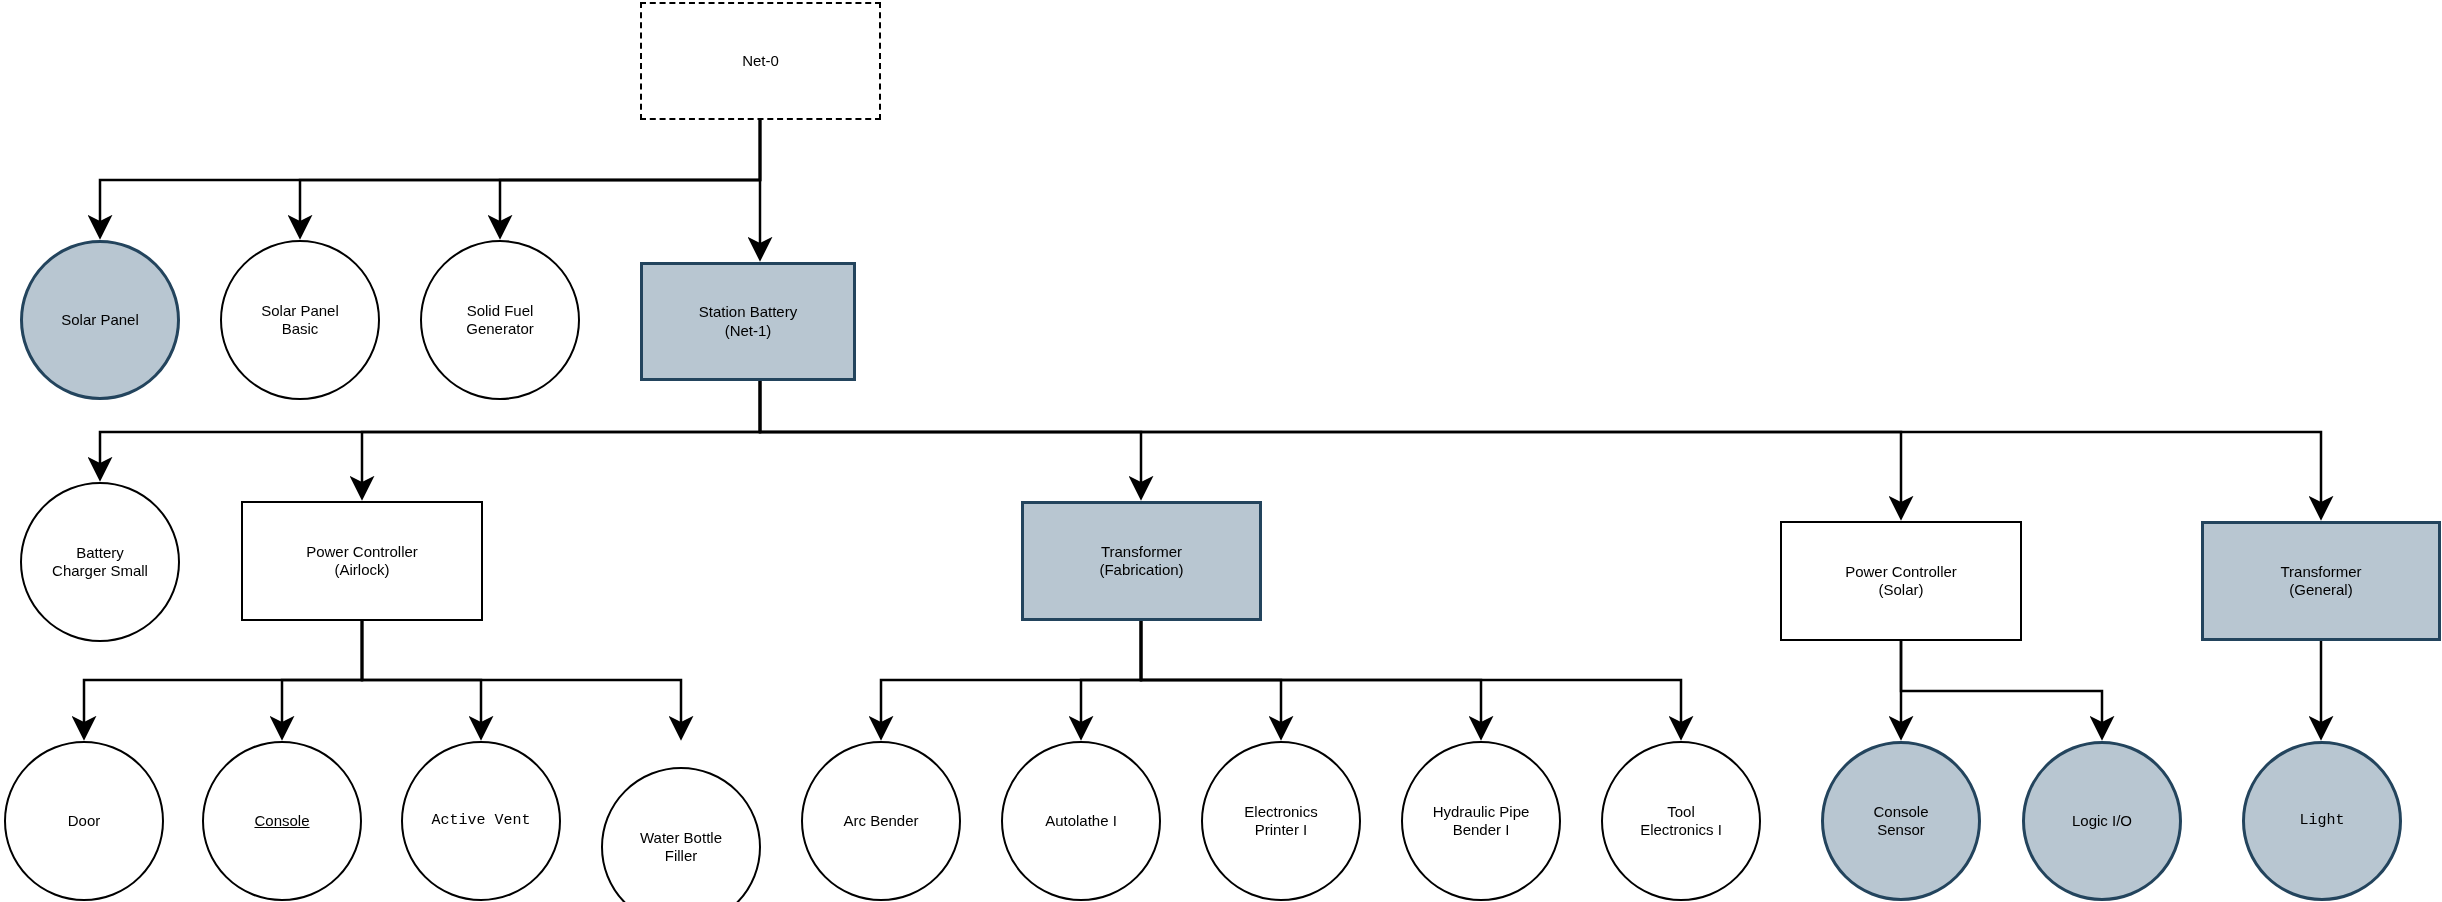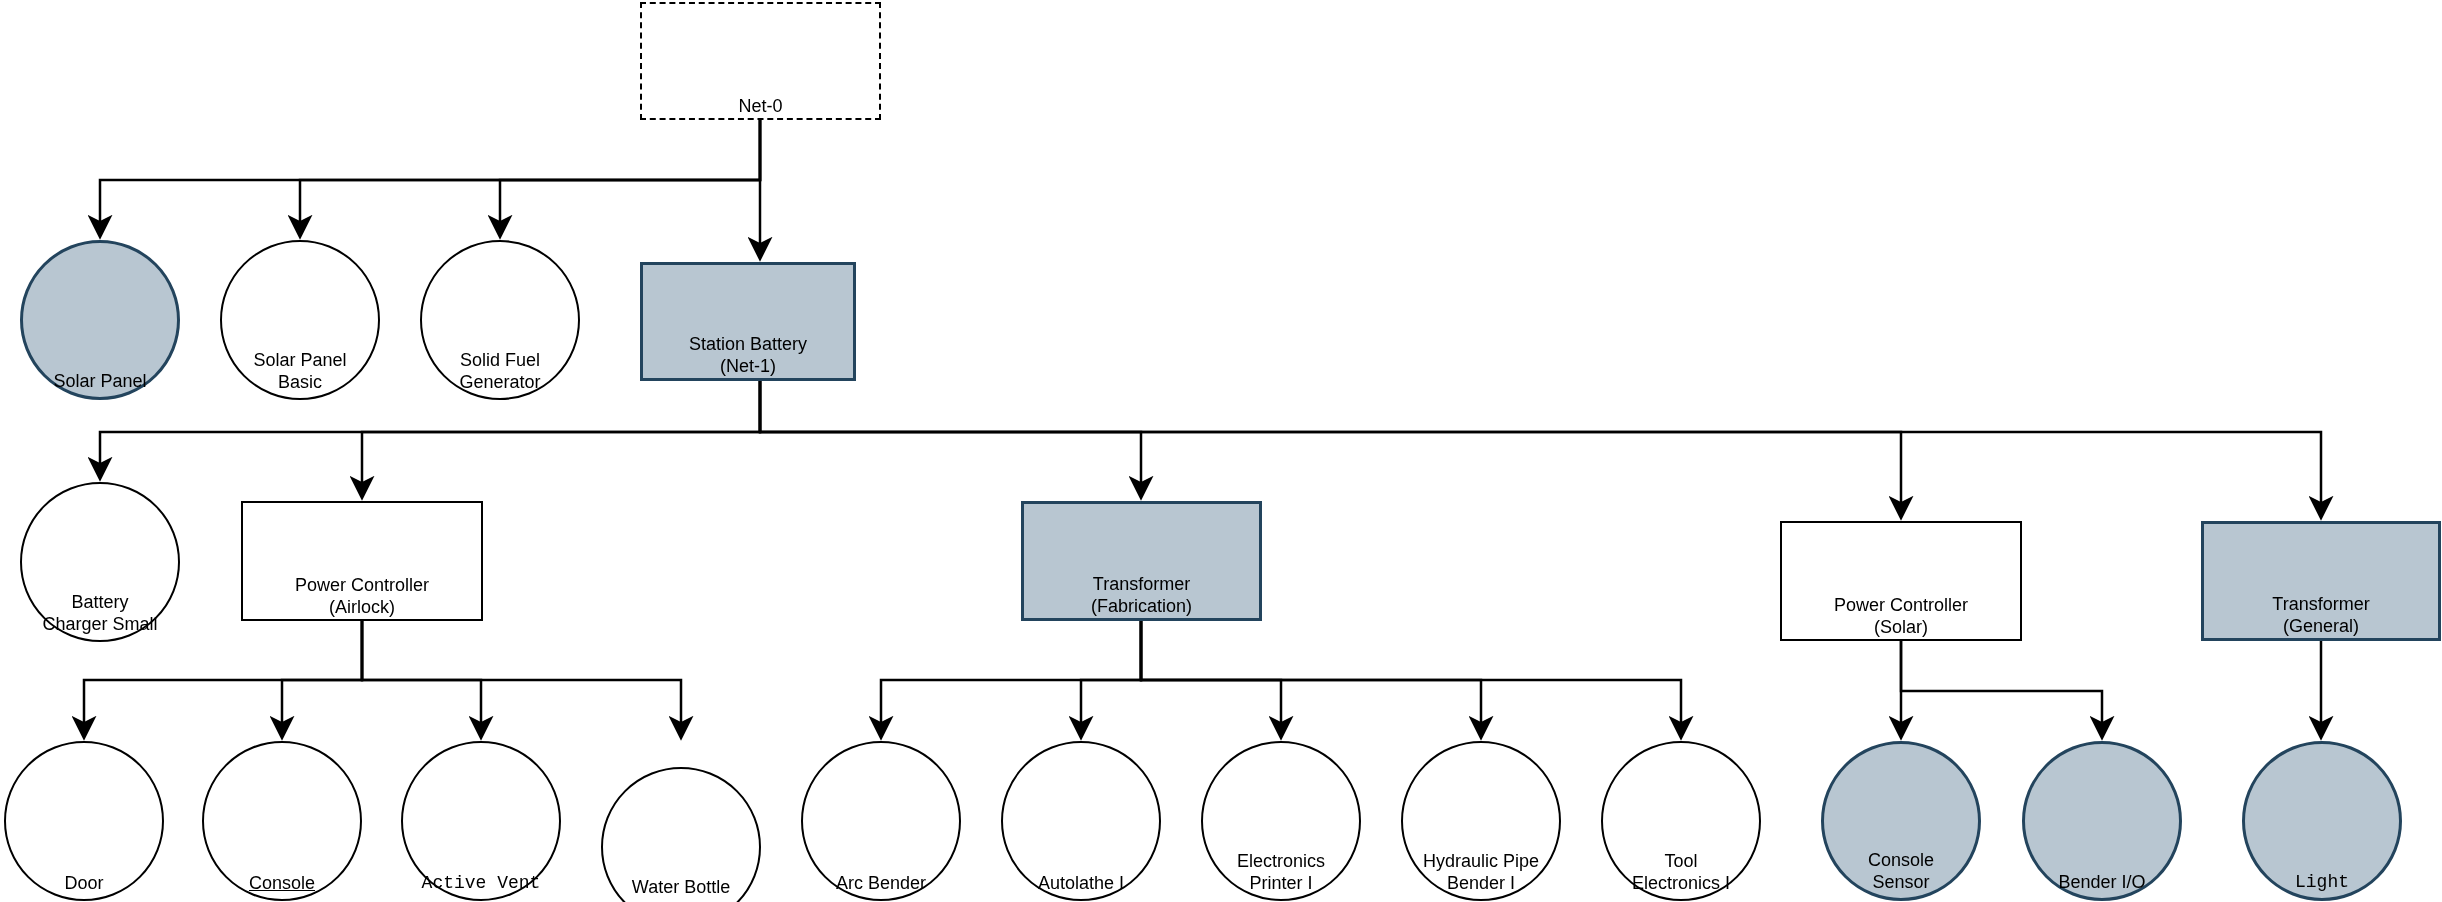--- a/index.html
+++ b/index.html
@@ -14,26 +14,26 @@
     width:2442px;height:902px;
     background:#ffffff;
   }
   #edges{
     position:absolute;left:0;top:0;
     width:2442px;height:902px;
   }
   .node{
     position:absolute;
     display:flex;
-    align-items:flex-end;
+    align-items:center;
     justify-content:center;
     box-sizing:border-box;
     text-align:center;
     white-space:pre-line;
-    font-size:18px;
+    font-size:15px;
     line-height:1.22;
     color:#000000;
     cursor:default;
   }
   .node.circle{border-radius:50%;padding:4px;}
   .node.plain{
     background:#ffffff;
     border:2.5px solid #000000;
   }
   .node.filled{
@@ -107,16 +107,16 @@
       <div class="node circle plain" style="left: 801px; top: 741px; width: 160px; height: 160px;"><span class="lbl">Arc Bender</span></div>
       <div class="node circle plain" style="left: 1001px; top: 741px; width: 160px; height: 160px;"><span class="lbl">Autolathe I</span></div>
       <div class="node circle plain" style="left: 1201px; top: 741px; width: 160px; height: 160px;"><span class="lbl">Electronics
 Printer I</span></div>
       <div class="node circle plain" style="left: 1401px; top: 741px; width: 160px; height: 160px;"><span class="lbl">Hydraulic Pipe
 Bender I</span></div>
       <div class="node circle plain" style="left: 1601px; top: 741px; width: 160px; height: 160px;"><span class="lbl">Tool
 Electronics I</span></div>
       <div class="node circle filled" style="left: 1821px; top: 741px; width: 160px; height: 160px;"><span class="lbl">Console
 Sensor</span></div>
-      <div class="node circle filled" style="left: 2022px; top: 741px; width: 160px; height: 160px;"><span class="lbl">Bender I/O</span></div>
+      <div class="node circle filled" style="left: 2022px; top: 741px; width: 160px; height: 160px;"><span class="lbl">Logic I/O</span></div>
       <div class="node circle filled" style="left: 2242px; top: 741px; width: 160px; height: 160px; font-family: Liberation Mono, monospace;"><span class="lbl">Light</span></div>
     </div>
 </div>
 
 </body></html>

